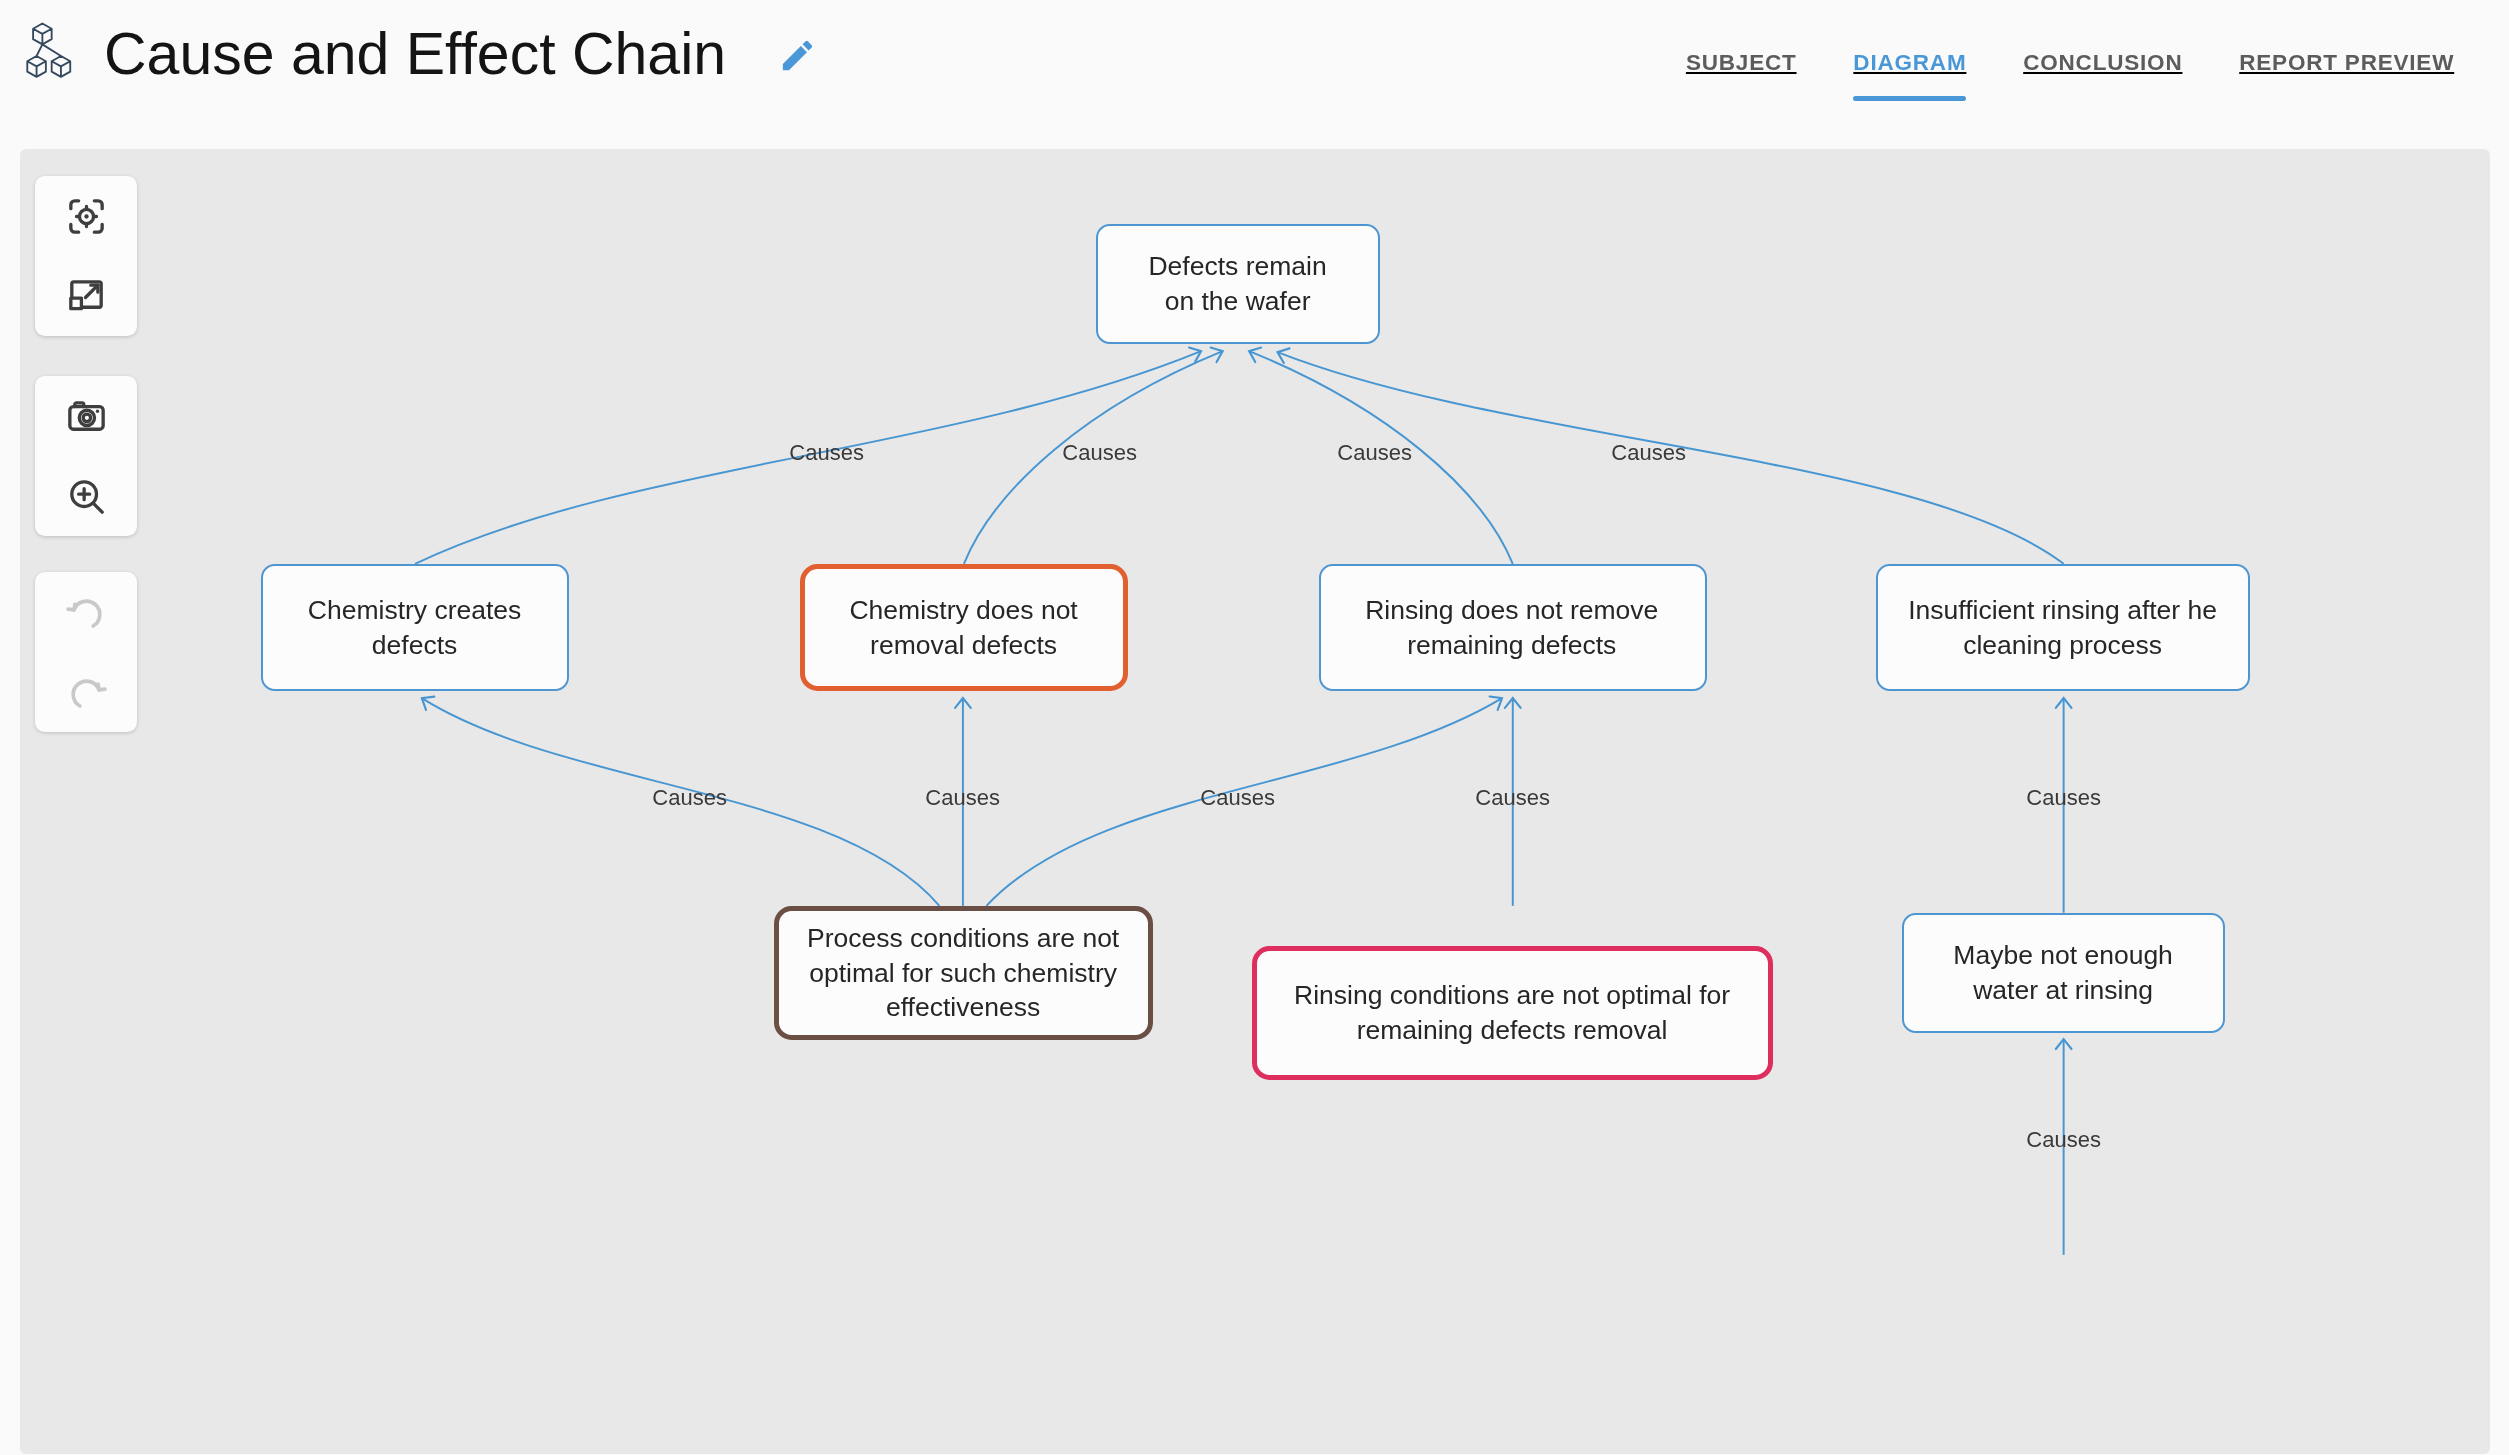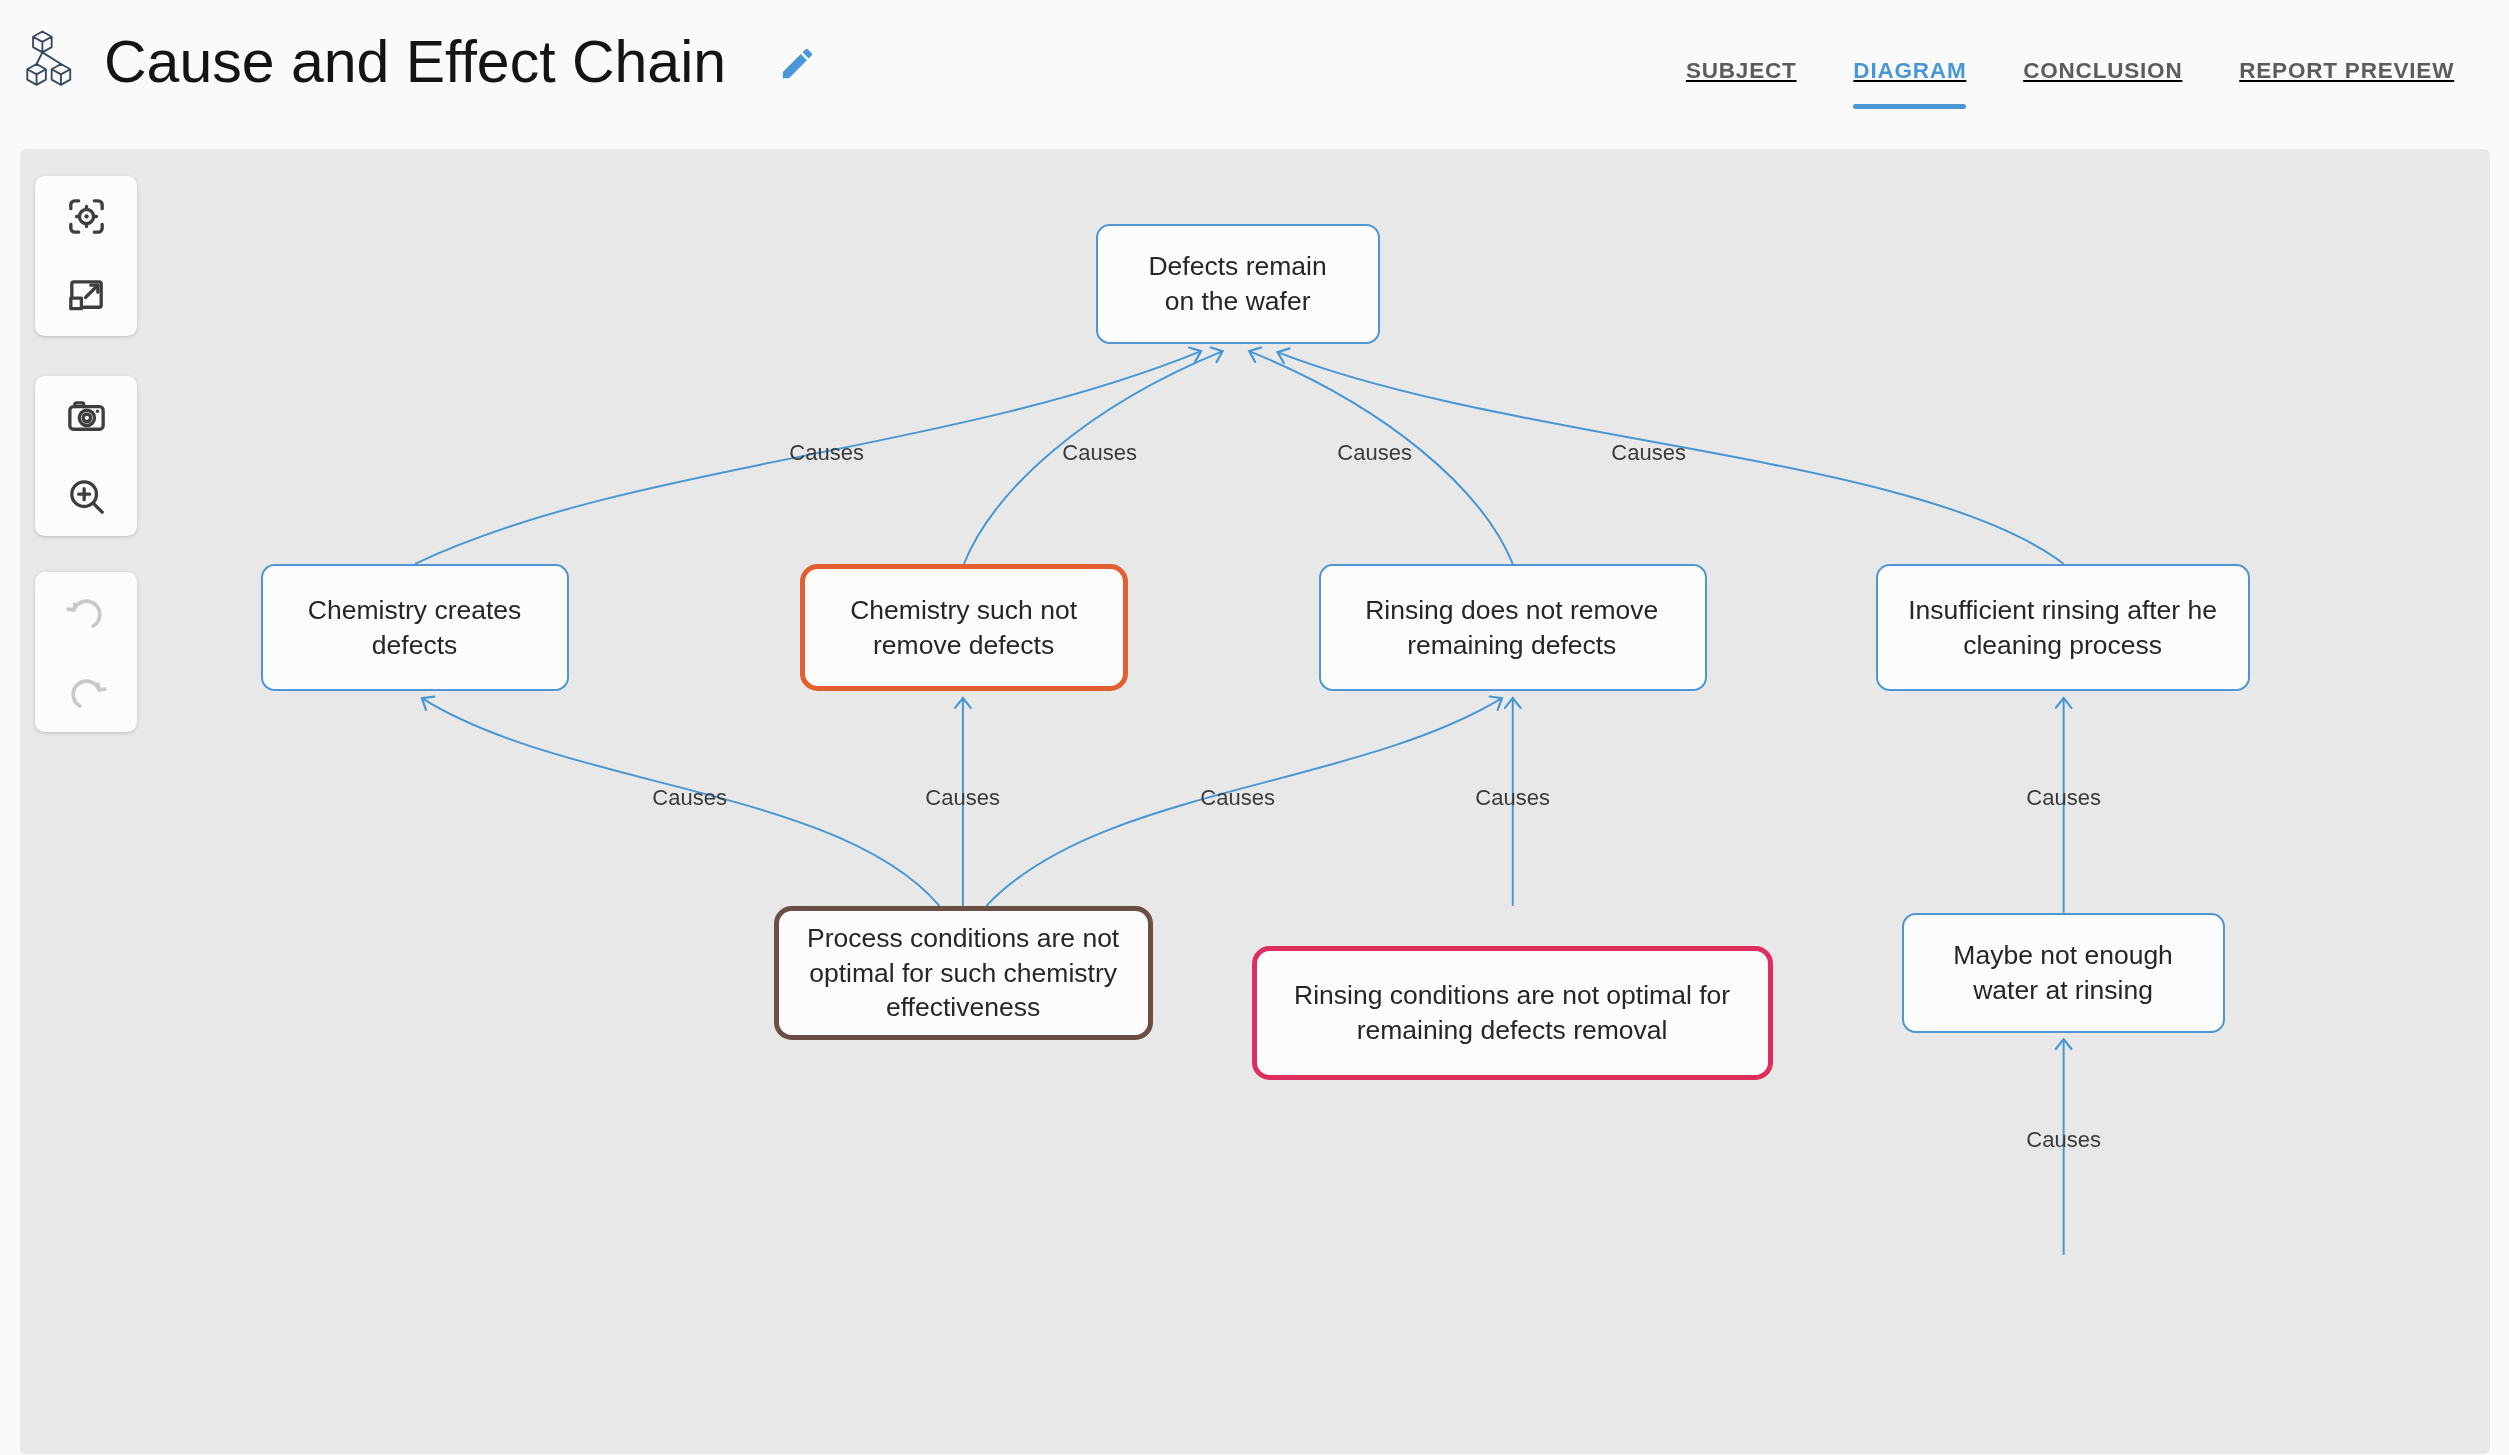--- a/index.html
+++ b/index.html
@@ -1,19 +1,19 @@
 <!DOCTYPE html>
 <html><head>
 <meta charset="utf-8">
 <style>
   html,body{margin:0;padding:0;background:#fafafa;width:2509px;height:1456px;overflow:hidden;
     font-family:"Liberation Sans", sans-serif;}
 
   
-  .header{position:absolute;left:0;top:8px;width:2509px;height:149px;background:#fafafa;}
+  .header{position:absolute;left:0;top:0;width:2509px;height:149px;background:#fafafa;}
   .logo{position:absolute;left:23.5px;top:19.6px;width:53px;height:65px;}
   .title{position:absolute;left:104px;top:19.6px;font-size:59px;line-height:69px;color:#141414;
     font-weight:400;white-space:nowrap;}
   .edit-btn{position:absolute;left:776px;top:35px;width:43px;height:43px;border:none;background:transparent;
     cursor:pointer;padding:0;}
   .tabs{position:absolute;right:27.4px;top:49px;display:flex;gap:2px;}
   .tab{display:flex;flex-direction:column;align-items:center;padding:0 27.4px;cursor:pointer;text-decoration:underline;}
   .tab .tab-label{font-size:22.5px;line-height:27.4px;font-weight:700;letter-spacing:0.8px;color:#5c5c5c;}
   .tab.active .tab-label{color:#4a97d7;}
   .tab .tab-underline{height:4.9px;border-radius:2.9px;background:transparent;margin-top:19.6px;align-self:stretch;}
@@ -198,21 +198,21 @@
   <span class="edge-label" style="left:2044px;top:649px">Causes</span>
   <span class="edge-label" style="left:2044px;top:991px">Causes</span>
 
   <div class="node n2">
     <span>Chemistry creates defects</span>
   </div>
   <div class="node n1">
     <span>Defects remain on the wafer</span>
   </div>
   <div class="node orange n3">
-    <span>Chemistry such not remove defects</span>
+    <span>Chemistry does not removal defects</span>
   </div>
   <div class="node n4">
     <span>Rinsing does not remove remaining defects</span>
   </div>
   <div class="node n5">
     <span>Insufficient rinsing after he cleaning process</span>
   </div>
   <div class="node brown n6">
     <span>Process conditions are not optimal for such chemistry effectiveness</span>
   </div>

